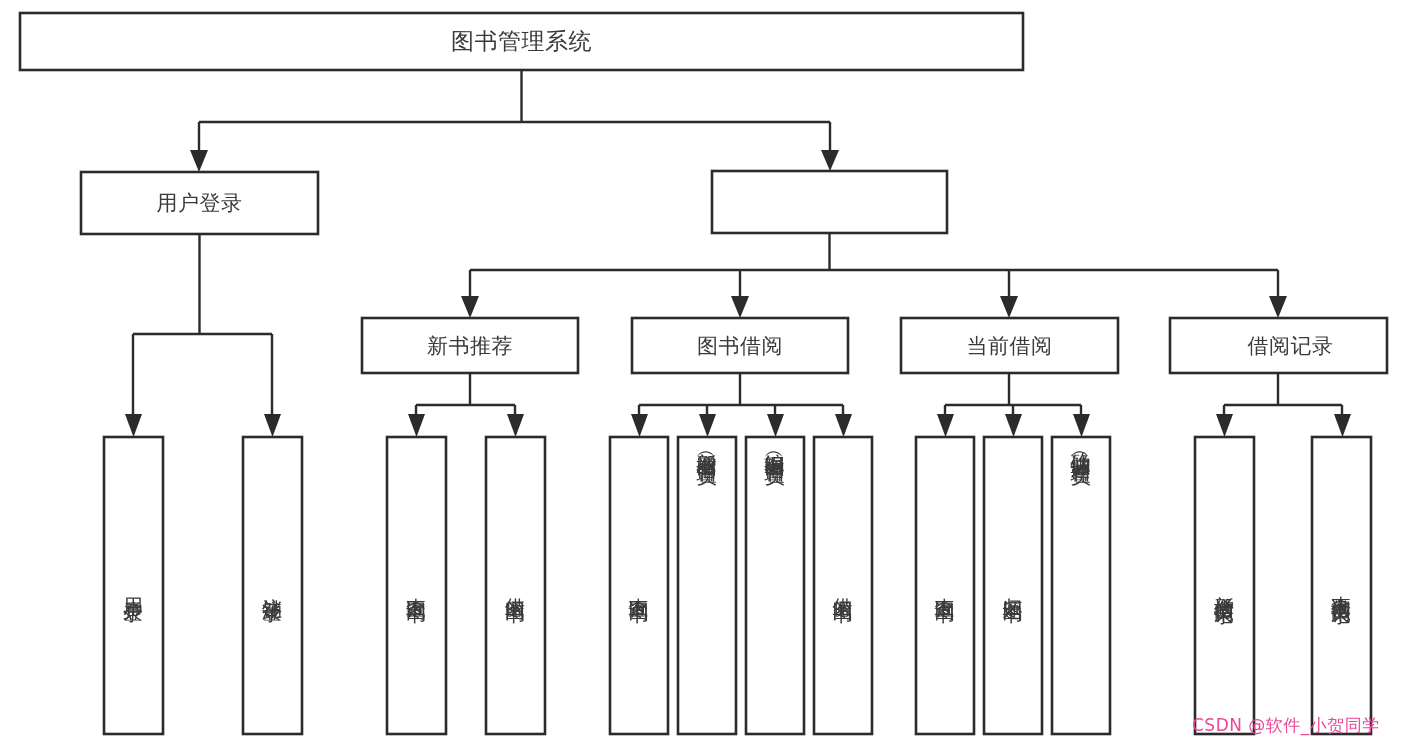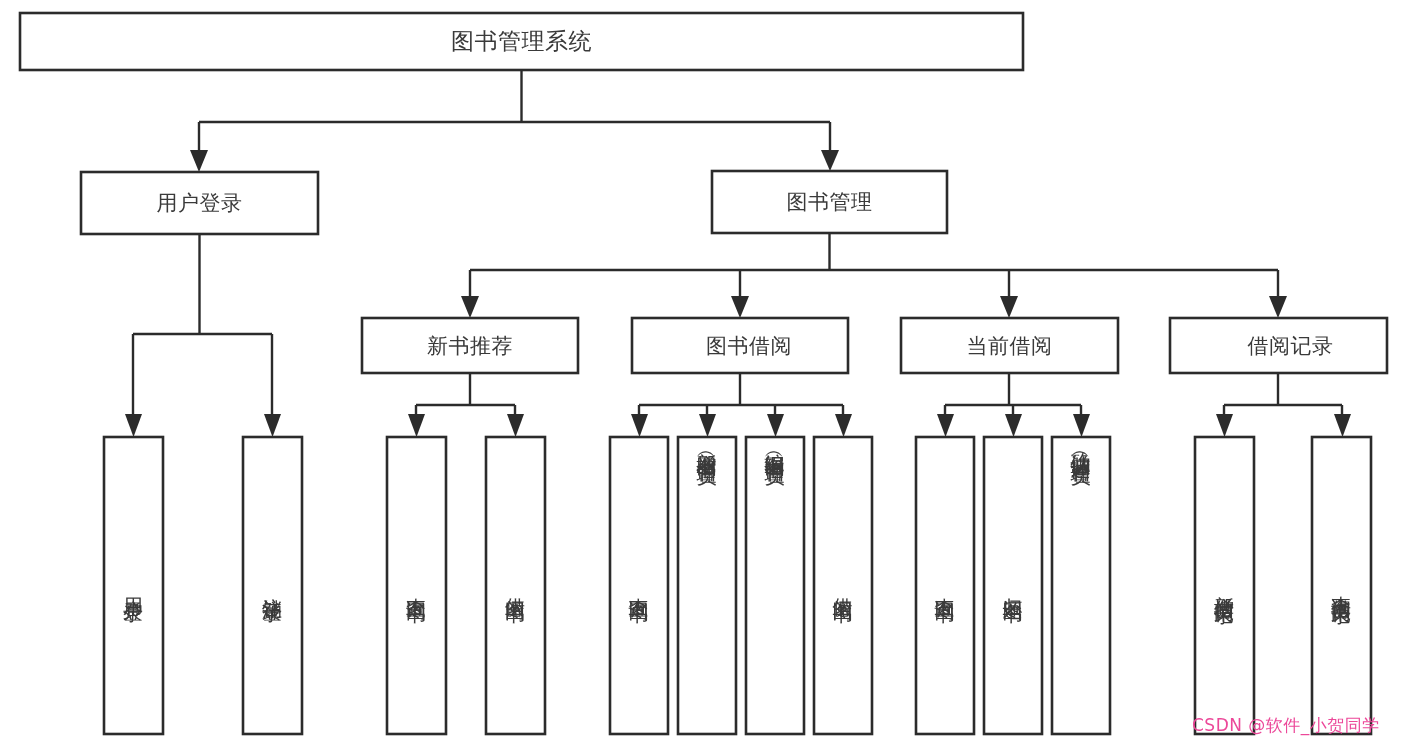--- a/index.html
+++ b/index.html
@@ -178,24 +178,23 @@
     <rect class="node-box" x="916" y="437" width="58" height="297"></rect>
     <rect class="node-box" x="984" y="437" width="58" height="297"></rect>
     <rect class="node-box" x="1052" y="437" width="58" height="297"></rect>
     <rect class="node-box" x="1195" y="437" width="59" height="297"></rect>
     <rect class="node-box" x="1312" y="437" width="59" height="297"></rect>
   </svg>
 
   <div class="node-label-h" style="left:20px; top:13px; width:1003px; height:57px; font-size:23px;">图书管理系统</div>
 
   <div class="node-label-h" style="left:81px; top:172px; width:237px; height:62px;">用户登录</div>
-  <div class="node-label-h" style="left:712px; top:171px; width:235px; height:62px;">图书管理</div>
 
   <div class="node-label-h" style="left:362px; top:318px; width:216px; height:55px;">新书推荐</div>
-  <div class="node-label-h" style="left:632px; top:318px; width:216px; height:55px;margin-left:9px;">图书借阅</div>
+  <div class="node-label-h" style="left:632px; top:318px; width:216px; height:55px;">图书借阅</div>
   <div class="node-label-h" style="left:901px; top:318px; width:217px; height:55px;">当前借阅</div>
   <div class="node-label-h" style="left:1170px; top:318px; width:217px; height:55px;margin-left:12px;">借阅记录</div>
 
   <div class="node-label-v" style="left:104px; top:437px; width:59px; height:297px;">
     <span>用户登录</span>
   </div>
   <div class="node-label-v" style="left:243px; top:437px; width:59px; height:297px;">
     <span>注销登录</span>
   </div>
   <div class="node-label-v" style="left:387px; top:437px; width:59px; height:297px;">

